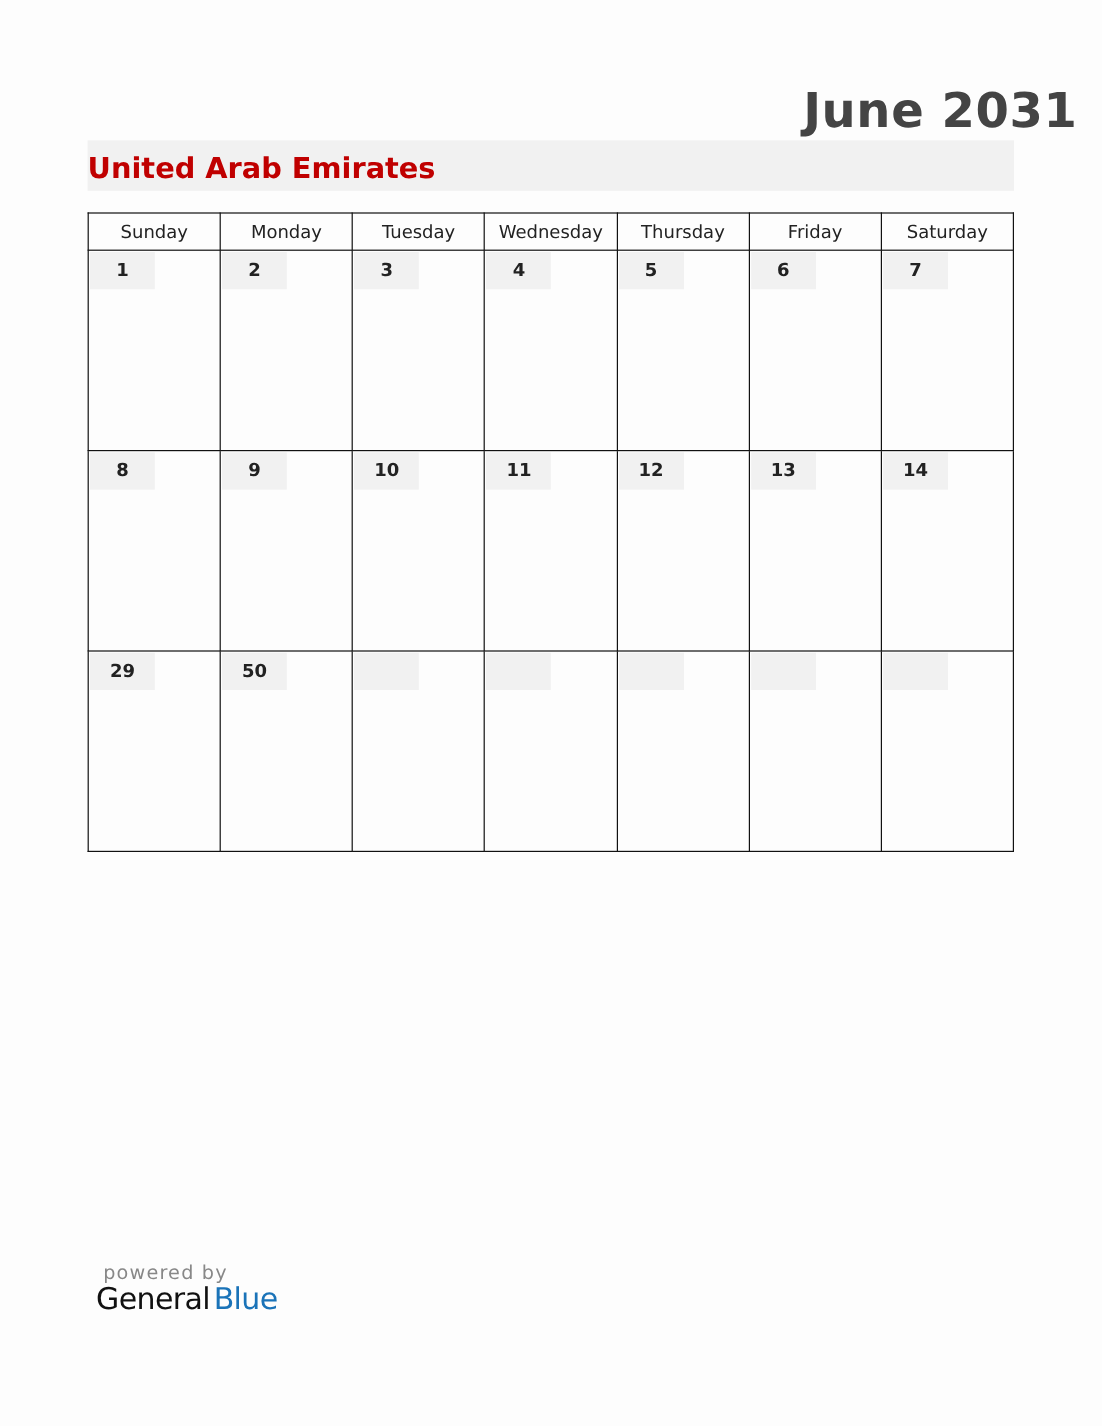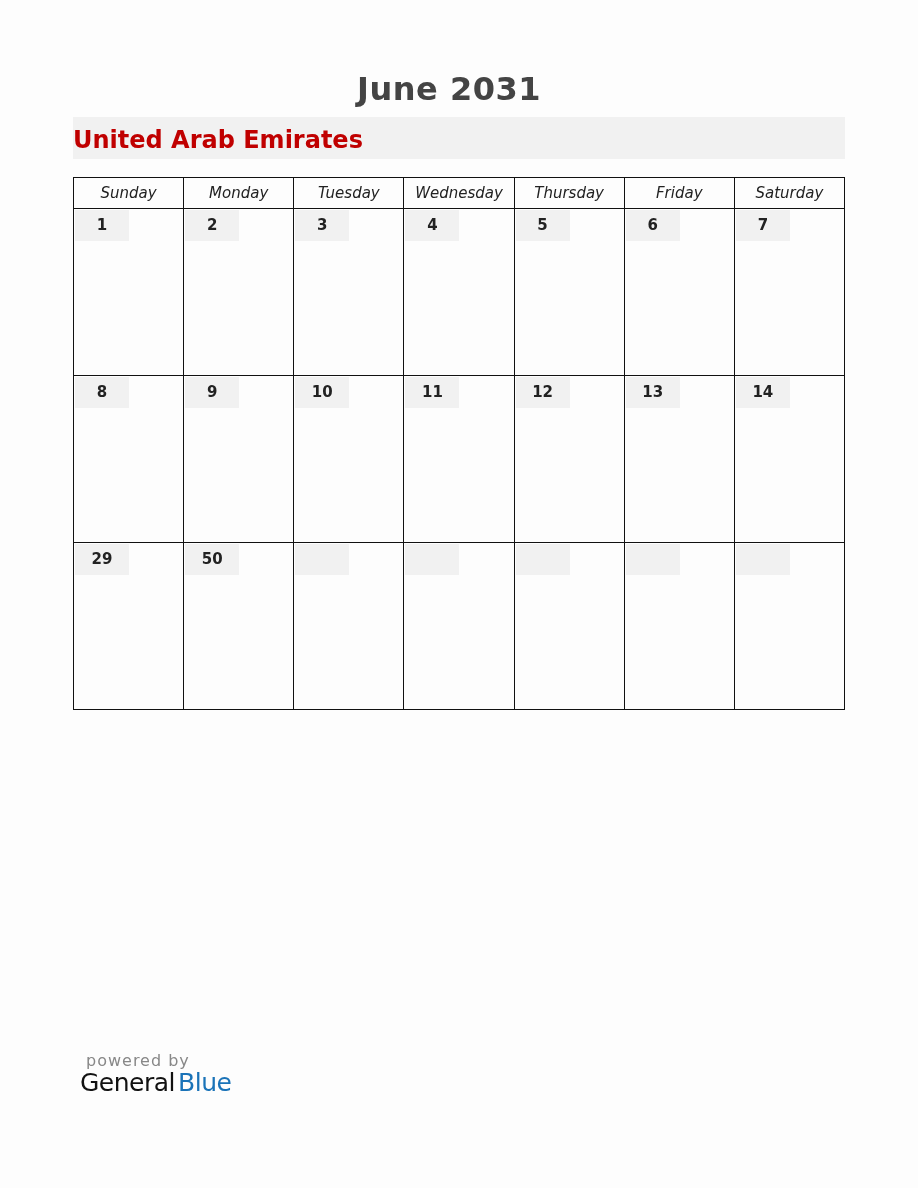--- a/index.html
+++ b/index.html
@@ -1,22 +1,22 @@
 <!DOCTYPE html>
 <html><head>
 <meta charset="utf-8">
 <style>
   html, body { margin: 0; padding: 0; }
   body { width: 918px; height: 1188px; background: #fdfdfd; position: relative; font-family: "DejaVu Sans", sans-serif; overflow: hidden; }
-  .title { position: absolute; top: 70px; left: 0; width: 898px; text-align: center; font-size: 32px; font-weight: bold; color: #444; letter-spacing: 0.5px; }
+  .title { position: absolute; top: 70px; left: 0; width: 898px; text-align: right; font-size: 40px; font-weight: bold; color: #444; letter-spacing: 0.5px; }
   .country-bar { position: absolute; top: 117px; left: 73px; width: 772px; height: 42px; background: #f1f1f1; }
   .country { display: block; text-align: left; line-height: 46px; font-size: 24px; font-weight: bold; color: #c00000; }
   .cal { position: absolute; top: 177px; left: 73px; width: 772px; border-collapse: collapse; table-layout: fixed; }
   .cal th, .cal td { border: 1px solid #111; padding: 0; }
-  .cal th { height: 30px; font-weight: normal; font-size: 15px; color: #222; text-align: center; font-style: italic; }
+  .cal th { height: 30px; font-weight: normal; font-size: 15px; color: #222; text-align: center; }
   .cal td { height: 166px; vertical-align: top; }
   .daynum { display: block; width: 54px; height: 31px; background: #f1f1f1; margin-top: 1px; margin-left: 1px; text-align: center; line-height: 31px; font-weight: bold; font-size: 15px; color: #222; }
   .powered { position: absolute; top: 1051px; left: 86px; font-size: 16px; color: #888; letter-spacing: 1px; }
   .brand { position: absolute; top: 1068px; left: 80px; font-size: 25px; letter-spacing: -0.5px; }
   .brand .g { color: #111; }
   .brand .b { color: #1a73b8; margin-left: 3px; }
 </style>
 </head>
 <body>
 

